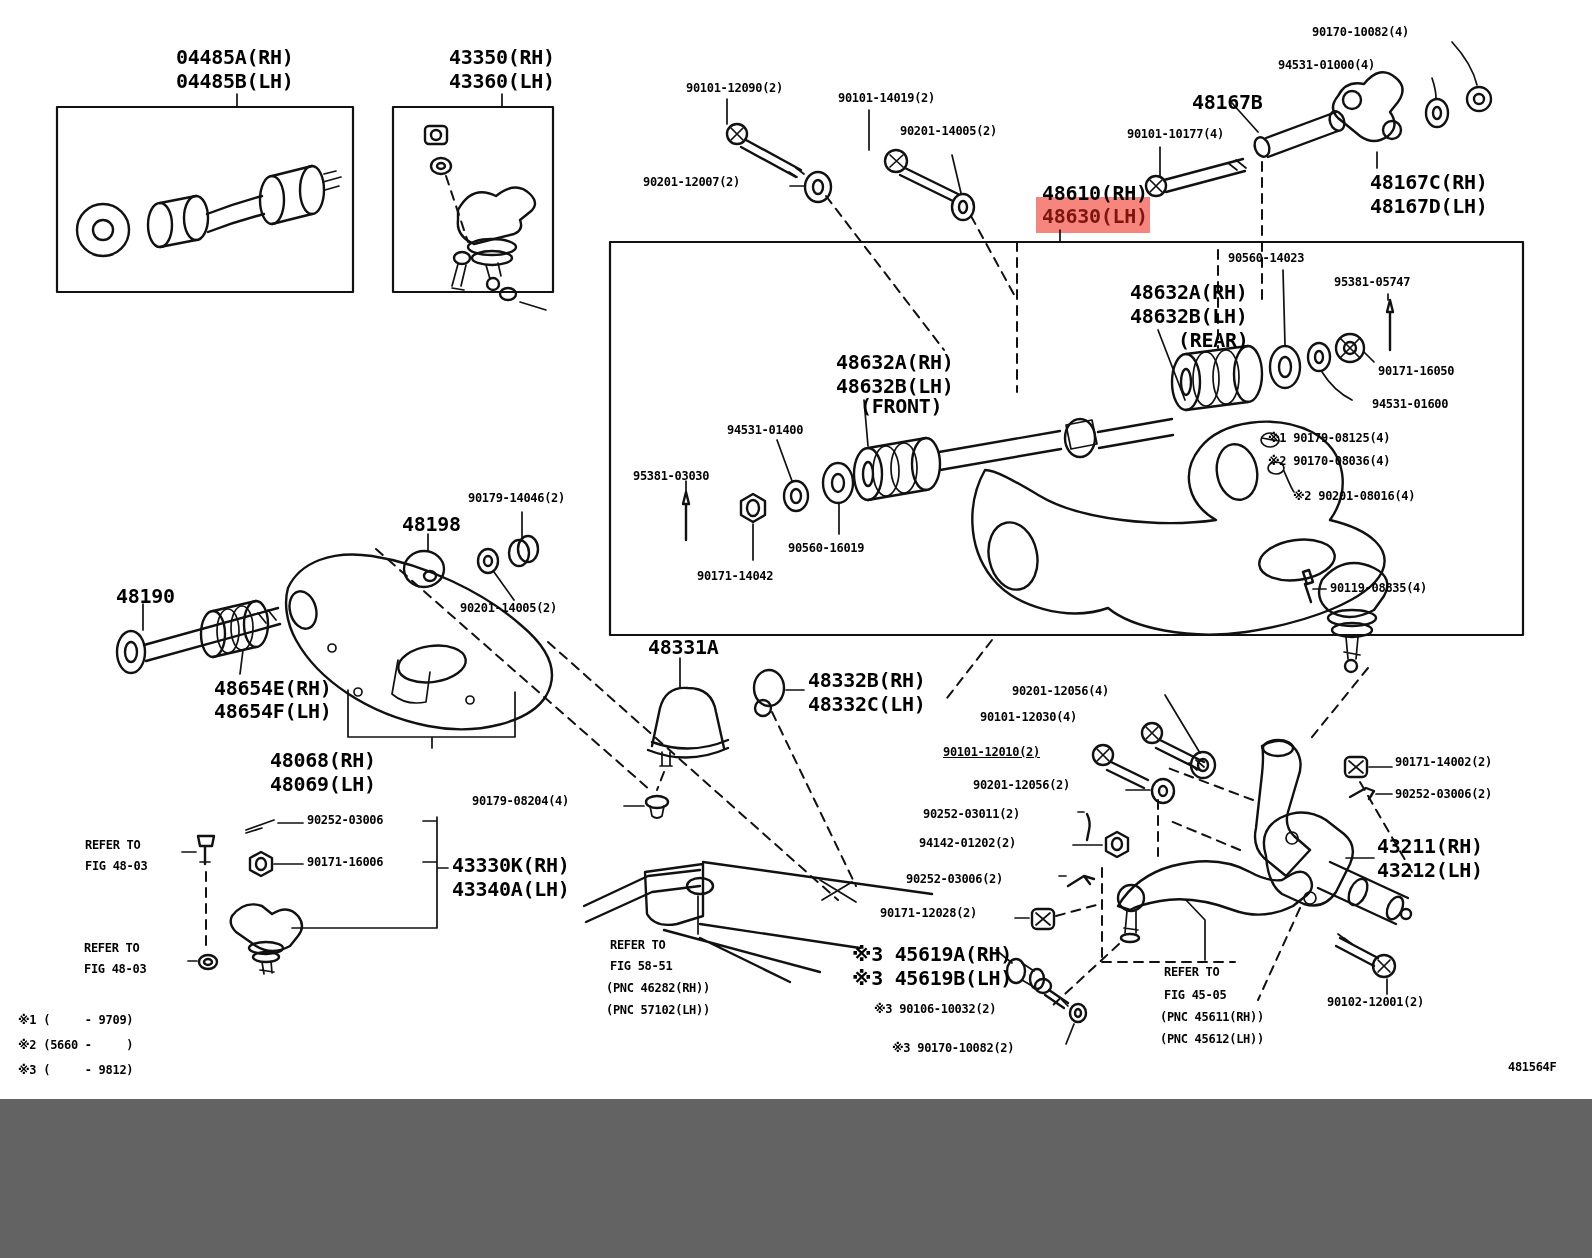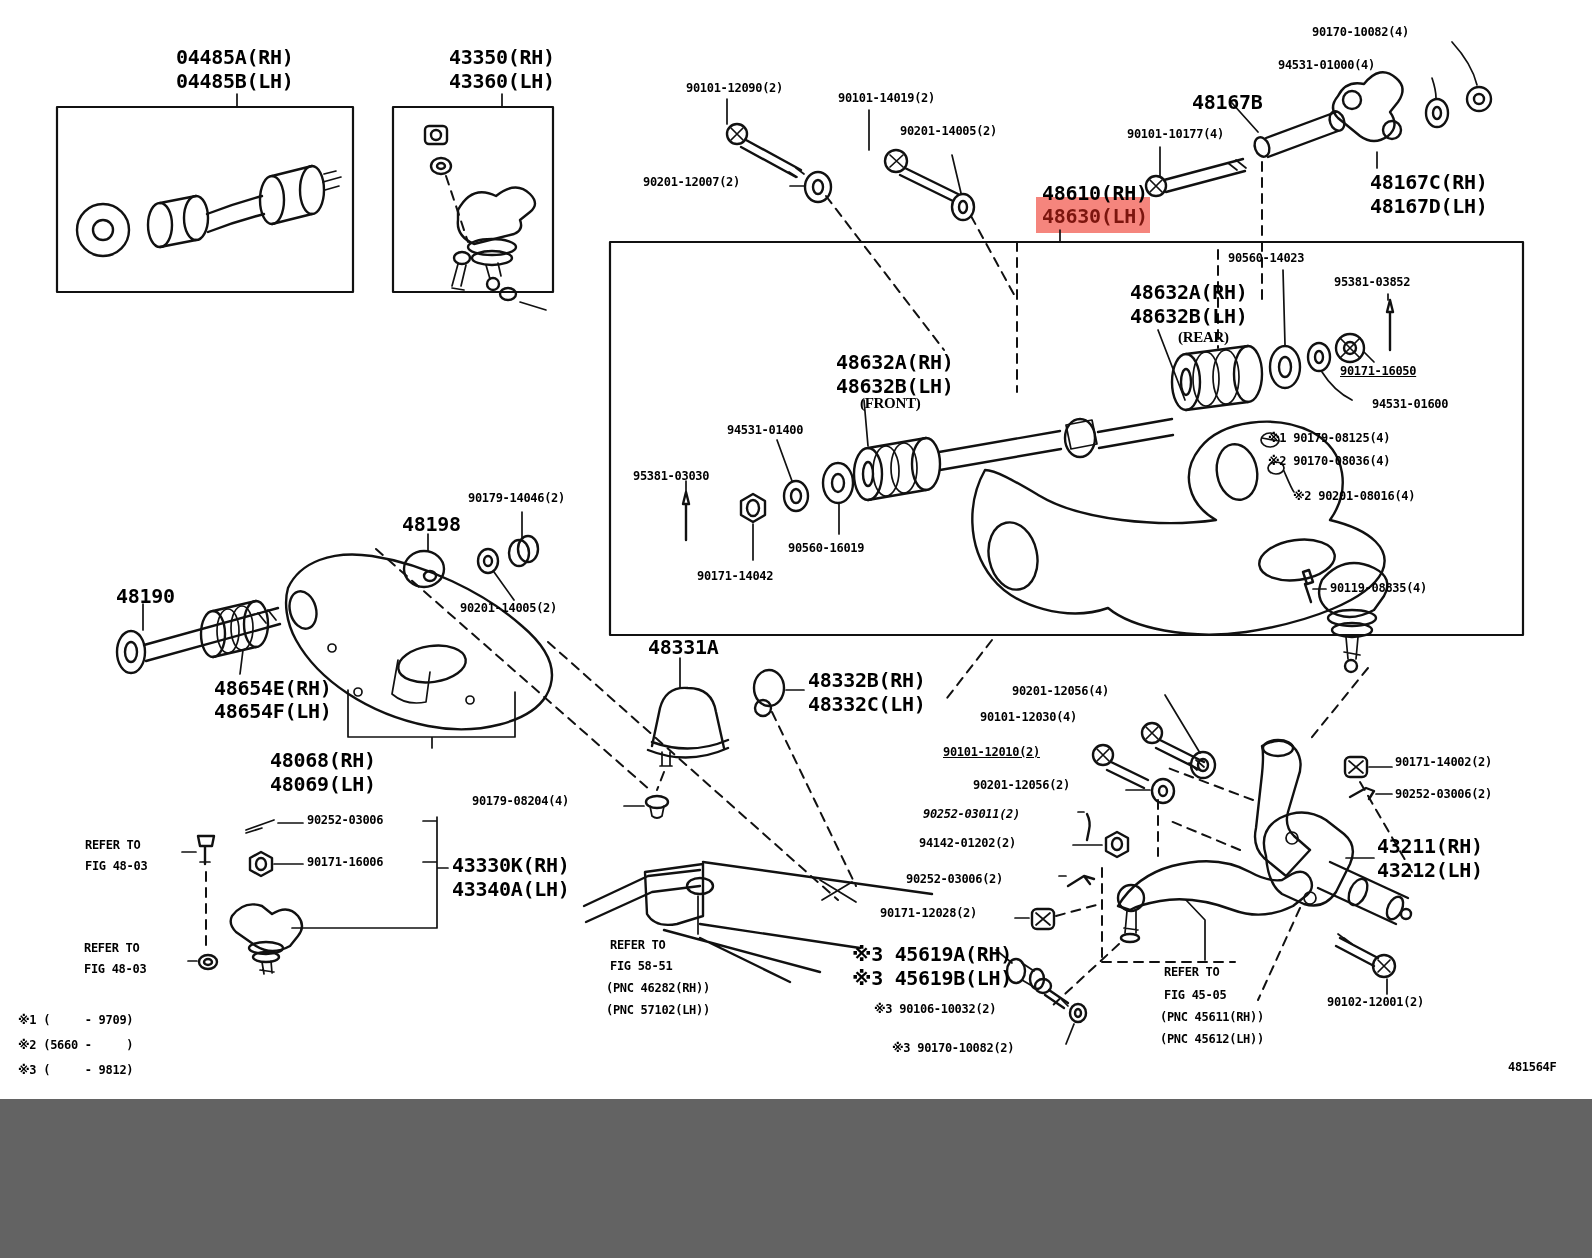--- a/index.html
+++ b/index.html
@@ -6,21 +6,21 @@
   #page{position:relative;width:1592px;height:1258px;background:#fff;overflow:hidden;
         font-family:"DejaVu Sans Mono","DejaVu Sans",monospace;}
   #art{position:absolute;left:0;top:0;}
   #art path,#art rect,#art circle,#art ellipse,#art polygon{fill:none;stroke:#111;stroke-width:2.4;stroke-linecap:round;stroke-linejoin:round;}
   #art .dash{stroke-dasharray:9 7;stroke-width:2;}
   #art .thin{stroke-width:1.7;}
   #art .frame{stroke-width:2.2;}
   .lbl{position:absolute;font-weight:bold;color:#000;white-space:pre;line-height:1.05;letter-spacing:-0.3px;}
   .sm{font-size:12px;}
   .lg{font-size:20px;}
-  .xs{font-size:15px;font-family:Liberation Serif, serif;}
+  .xs{font-size:20px;}
   .lbl.hl{color:#7c150e;}
   #hl-rect{position:absolute;z-index:0;}
   .lbl{z-index:2;}
   #labels-layer{position:absolute;left:0;top:0;width:100%;height:100%;}
   #footer{position:absolute;left:0;top:1099px;width:1592px;height:159px;}
 </style>
 </head>
 <body>
 
 <div id="page">
@@ -322,25 +322,25 @@
       <div class="lbl sm" style="left: 643px; top: 176px;">90201-12007(2)</div>
       <div class="lbl lg" style="left: 1042px; top: 183px;">48610(RH)</div>
       <div class="lbl lg hl" style="left: 1042px; top: 206px; color: rgb(124, 21, 14);">48630(LH)</div>
       <div class="lbl sm" style="left: 1127px; top: 128px;">90101-10177(4)</div>
       <div class="lbl lg" style="left: 1192px; top: 92px;">48167B</div>
       <div class="lbl sm" style="left: 1312px; top: 26px;">90170-10082(4)</div>
       <div class="lbl sm" style="left: 1278px; top: 59px;">94531-01000(4)</div>
       <div class="lbl lg" style="left: 1370px; top: 172px;">48167C(RH)</div>
       <div class="lbl lg" style="left: 1370px; top: 196px;">48167D(LH)</div>
       <div class="lbl sm" style="left: 1228px; top: 252px;">90560-14023</div>
-      <div class="lbl sm" style="left: 1334px; top: 276px;">95381-03852</div>
+      <div class="lbl sm" style="left: 1334px; top: 276px;">95381-05747</div>
       <div class="lbl lg" style="left: 1130px; top: 282px;">48632A(RH)</div>
       <div class="lbl lg" style="left: 1130px; top: 306px;">48632B(LH)</div>
       <div class="lbl xs" style="left: 1178px; top: 330px;">(REAR)</div>
-      <div class="lbl sm" style="left: 1340px; top: 365px; text-decoration: underline;">90171-16050</div>
+      <div class="lbl sm" style="left: 1378px; top: 365px;">90171-16050</div>
       <div class="lbl sm" style="left: 1356px; top: 398px; margin-left: 16px;">94531-01600</div>
       <div class="lbl lg" style="left: 836px; top: 352px;">48632A(RH)</div>
       <div class="lbl lg" style="left: 836px; top: 376px;">48632B(LH)</div>
       <div class="lbl xs" style="left: 860px; top: 396px;">(FRONT)</div>
       <div class="lbl sm" style="left: 727px; top: 424px;">94531-01400</div>
       <div class="lbl sm" style="left: 633px; top: 470px;">95381-03030</div>
       <div class="lbl sm" style="left: 788px; top: 542px;">90560-16019</div>
       <div class="lbl sm" style="left: 697px; top: 570px;">90171-14042</div>
       <div class="lbl sm" style="left: 1268px; top: 432px;">※1 90179-08125(4)</div>
       <div class="lbl sm" style="left: 1268px; top: 455px;">※2 90170-08036(4)</div>
@@ -367,21 +367,21 @@
       <div class="lbl lg" style="left: 808px; top: 694px;">48332C(LH)</div>
       <div class="lbl sm" style="left: 472px; top: 795px;">90179-08204(4)</div>
       <div class="lbl sm" style="left: 610px; top: 939px;">REFER TO</div>
       <div class="lbl sm" style="left: 610px; top: 960px;">FIG 58-51</div>
       <div class="lbl sm" style="left: 606px; top: 982px;">(PNC 46282(RH))</div>
       <div class="lbl sm" style="left: 606px; top: 1004px;">(PNC 57102(LH))</div>
       <div class="lbl sm" style="left: 1012px; top: 685px;">90201-12056(4)</div>
       <div class="lbl sm" style="left: 980px; top: 711px;">90101-12030(4)</div>
       <div class="lbl sm" style="left: 943px; top: 746px; text-decoration: underline;">90101-12010(2)</div>
       <div class="lbl sm" style="left: 973px; top: 779px;">90201-12056(2)</div>
-      <div class="lbl sm" style="left: 923px; top: 808px; font-style: italic;">90252-03011(2)</div>
+      <div class="lbl sm" style="left: 923px; top: 808px;">90252-03011(2)</div>
       <div class="lbl sm" style="left: 919px; top: 837px;">94142-01202(2)</div>
       <div class="lbl sm" style="left: 906px; top: 873px;">90252-03006(2)</div>
       <div class="lbl sm" style="left: 880px; top: 907px;">90171-12028(2)</div>
       <div class="lbl lg" style="left: 852px; top: 944px;">※3 45619A(RH)</div>
       <div class="lbl lg" style="left: 852px; top: 968px;">※3 45619B(LH)</div>
       <div class="lbl sm" style="left: 874px; top: 1003px;">※3 90106-10032(2)</div>
       <div class="lbl sm" style="left: 892px; top: 1042px;">※3 90170-10082(2)</div>
       <div class="lbl sm" style="left: 1395px; top: 756px;">90171-14002(2)</div>
       <div class="lbl sm" style="left: 1395px; top: 788px;">90252-03006(2)</div>
       <div class="lbl lg" style="left: 1377px; top: 836px;">43211(RH)</div>

